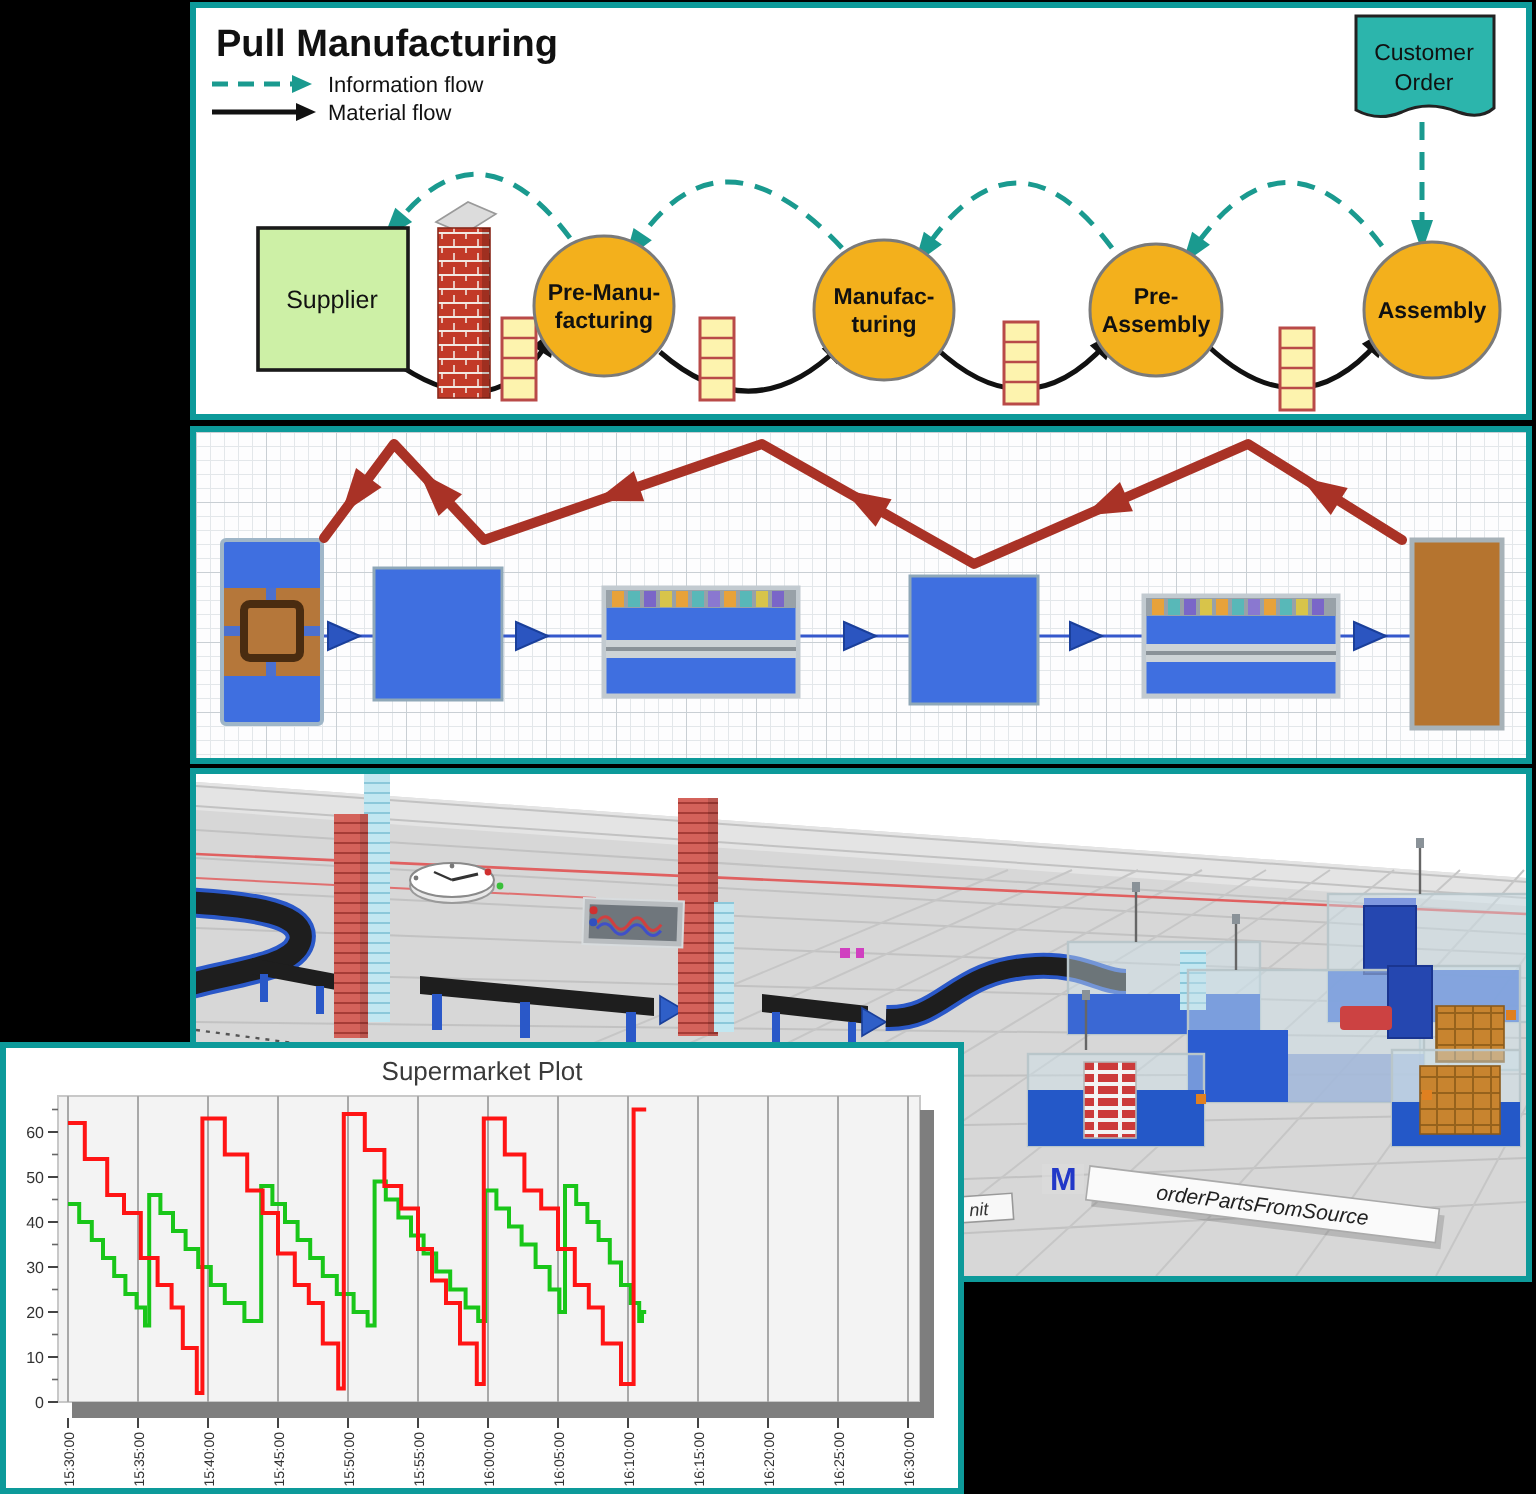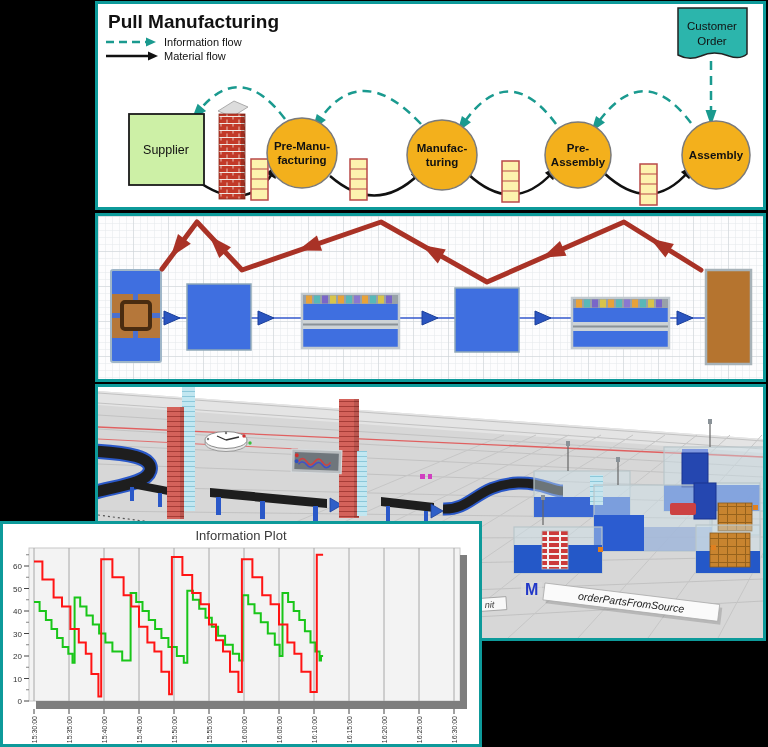--- a/index.html
+++ b/index.html
@@ -408,21 +408,21 @@
       </g>
       <g transform="translate(447,196) rotate(7)">
         <rect x="3" y="3" width="176" height="17" fill="rgba(0,0,0,0.15)"></rect>
         <rect width="176" height="17" fill="#fafafa" stroke="#aaa" stroke-width="0.8"></rect>
         <text x="88" y="12.5" text-anchor="middle" font-size="10.5" font-style="italic" fill="#222">orderPartsFromSource</text>
       </g>
     </svg>
   </div>
 
   <div id="panel-plot" class="panel">
-    <div id="plot-title">Information Plot</div>
+    <div id="plot-title">Supermarket Plot</div>
     <svg id="plot-svg" width="476" height="220" viewBox="0 0 476 220">
         <rect x="26" y="24" width="431" height="153" fill="#f3f3f3" stroke="#c8c8c8" stroke-width="1"></rect>
         <line x1="31" y1="24" x2="31" y2="177" stroke="#a8a8a8" stroke-width="1"></line>
         <line x1="66" y1="24" x2="66" y2="177" stroke="#a8a8a8" stroke-width="1"></line>
         <line x1="101" y1="24" x2="101" y2="177" stroke="#a8a8a8" stroke-width="1"></line>
         <line x1="136" y1="24" x2="136" y2="177" stroke="#a8a8a8" stroke-width="1"></line>
         <line x1="171" y1="24" x2="171" y2="177" stroke="#a8a8a8" stroke-width="1"></line>
         <line x1="206" y1="24" x2="206" y2="177" stroke="#a8a8a8" stroke-width="1"></line>
         <line x1="241" y1="24" x2="241" y2="177" stroke="#a8a8a8" stroke-width="1"></line>
         <line x1="276" y1="24" x2="276" y2="177" stroke="#a8a8a8" stroke-width="1"></line>

